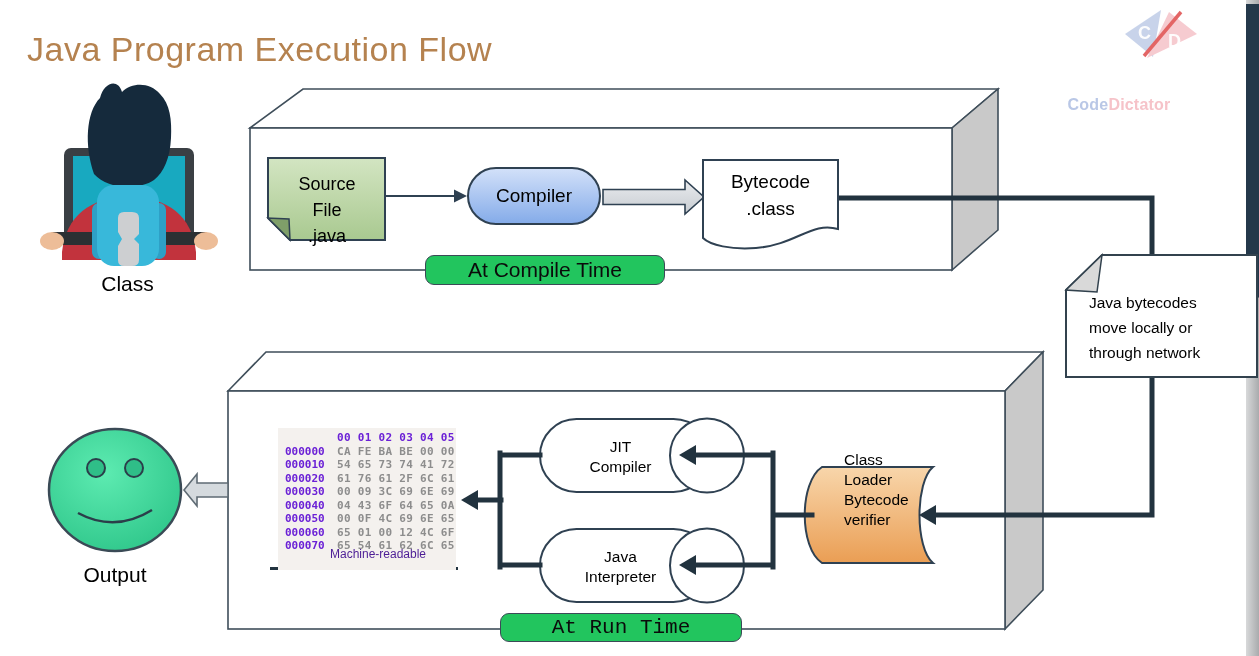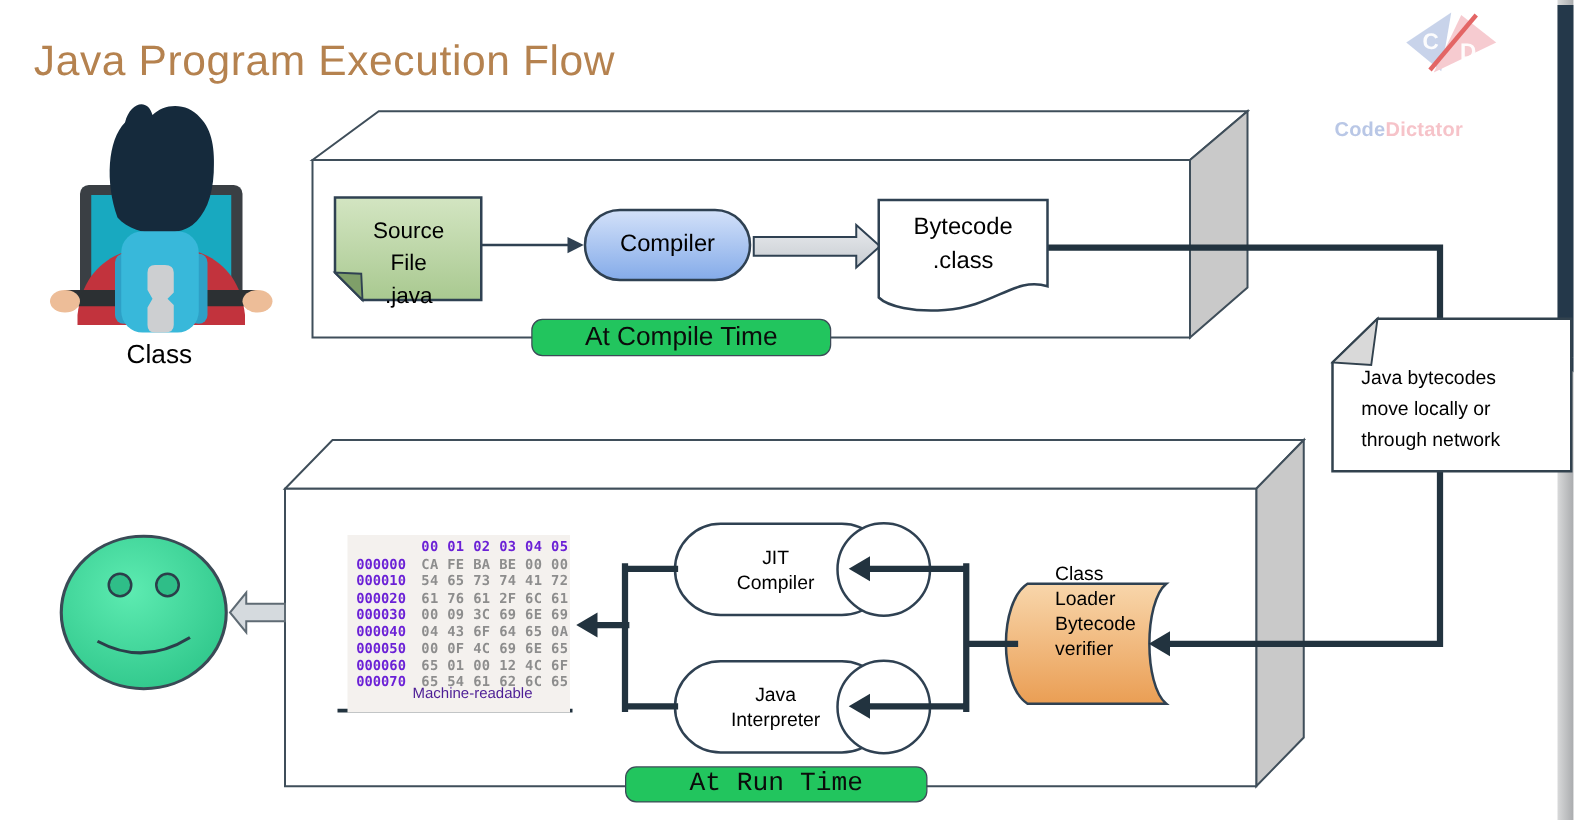--- a/index.html
+++ b/index.html
@@ -235,14 +235,15 @@
         <span class="bytes">65 01 00 12 4C 6F</span>
       </div>
     <div class="hexrow">
         <span class="addr">000070</span>
         <span class="bytes">65 54 61 62 6C 65</span>
       </div>
   </div>
   <div class="ov mr-caption center" style="left:296px;top:547px;width:164px;">Machine-readable</div>
 
   <div class="ov stage-label center" style="left:500px;top:613px;width:240px;height:27px;font-family:Liberation Mono, monospace;">At Run Time</div>
+  <div class="ov person-label center" style="left:45px;top:563px;width:140px;">Output</div>
 
 </div>
 
 </body></html>

